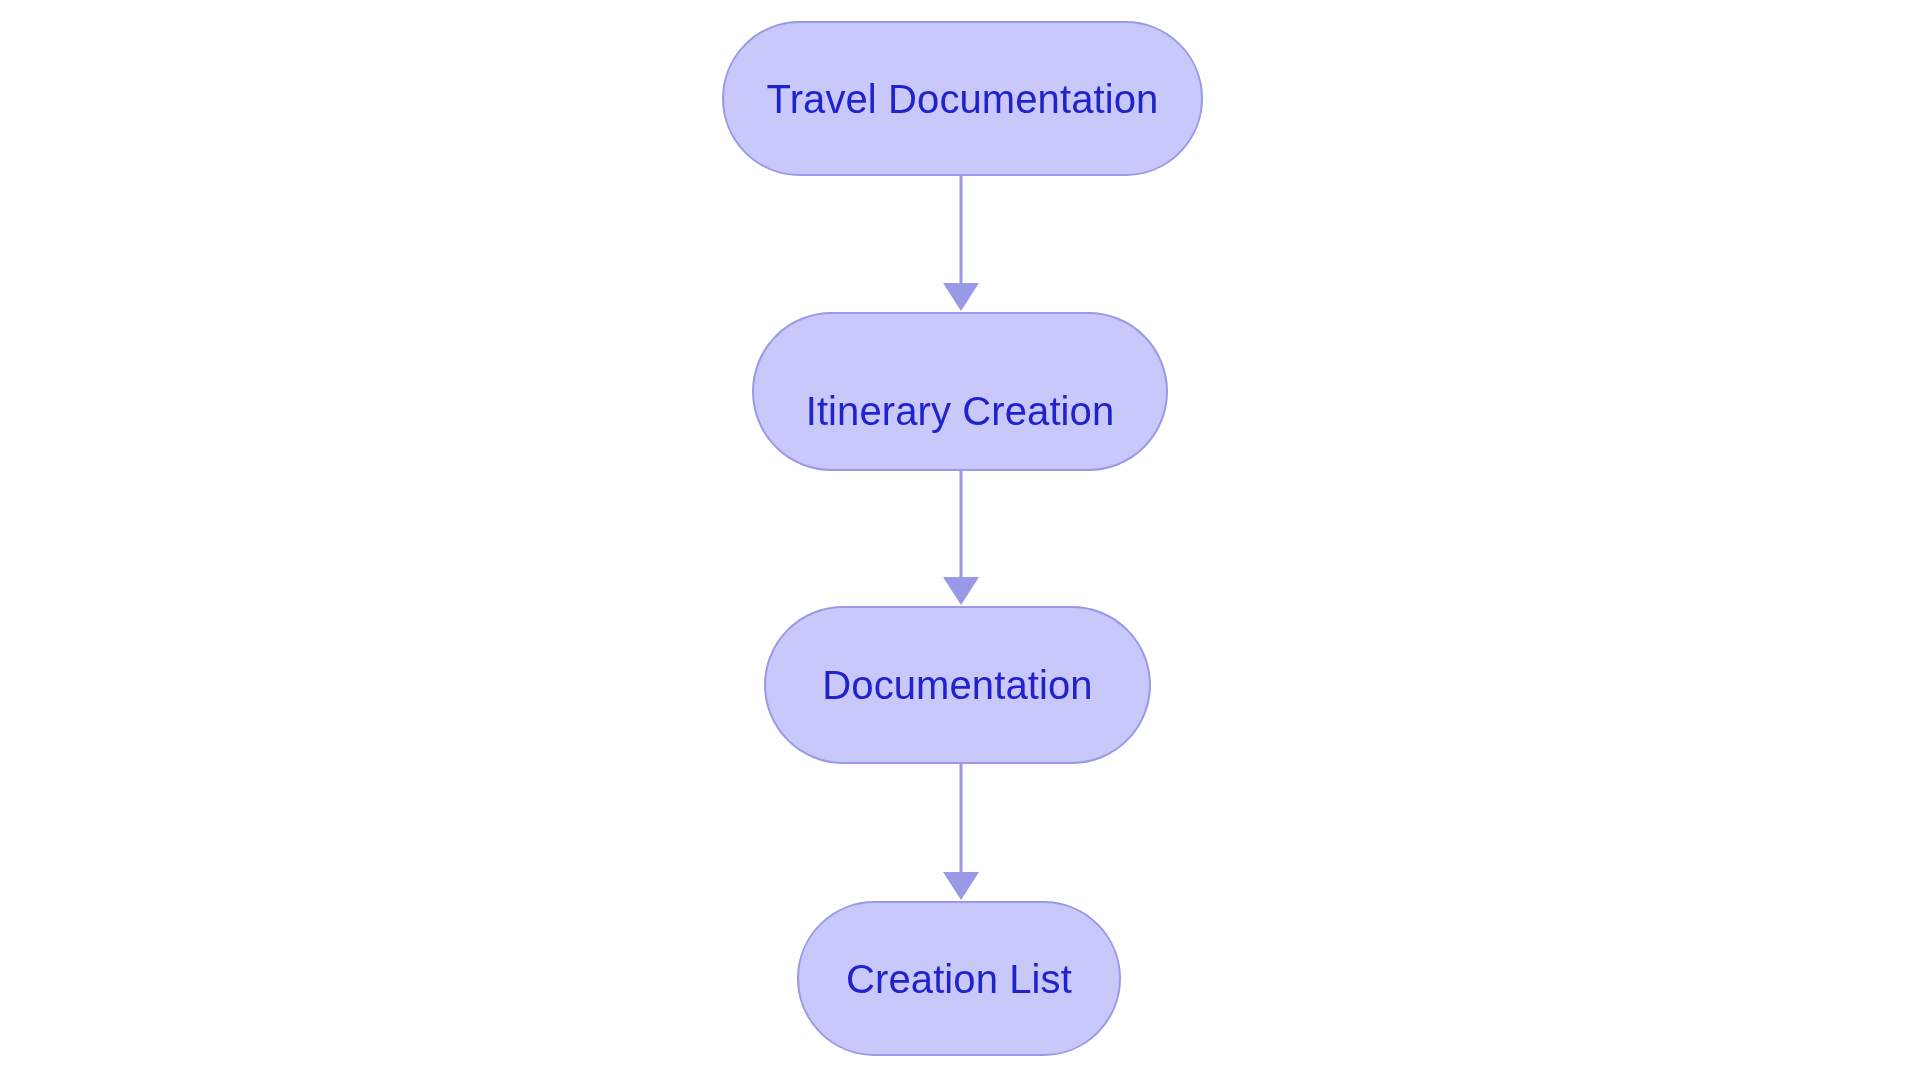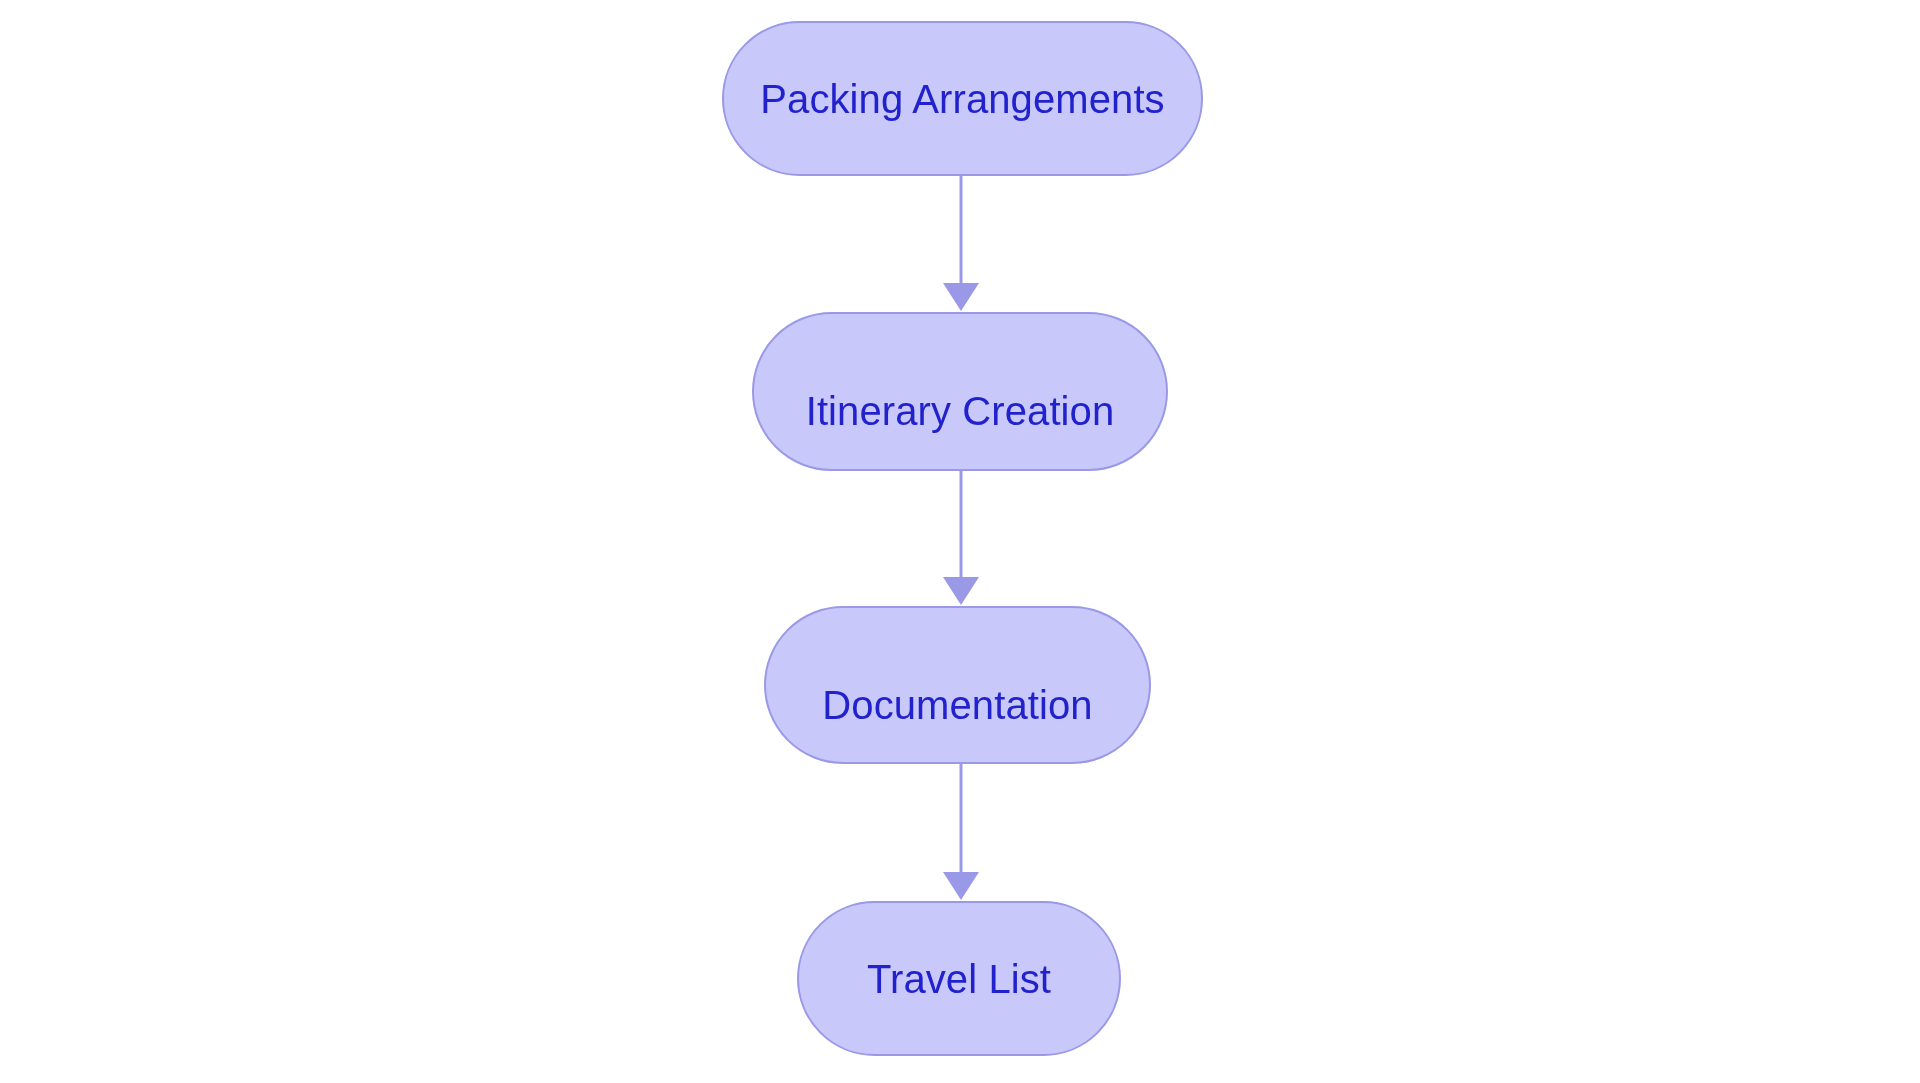--- a/index.html
+++ b/index.html
@@ -68,24 +68,24 @@
       </g>
     <g id="nodes-layer">
         <rect x="723" y="22" width="479" height="153" rx="76.5" ry="76.5" fill="#c8c8fa" stroke="#9999e8" stroke-width="2"></rect>
         <rect x="753" y="313" width="414" height="157" rx="78.5" ry="78.5" fill="#c8c8fa" stroke="#9999e8" stroke-width="2"></rect>
         <rect x="765" y="607" width="385" height="156" rx="78" ry="78" fill="#c8c8fa" stroke="#9999e8" stroke-width="2"></rect>
         <rect x="798" y="902" width="322" height="153" rx="76.5" ry="76.5" fill="#c8c8fa" stroke="#9999e8" stroke-width="2"></rect>
       </g>
   </svg>
 
   <div id="labels-layer">
-      <div class="node-label" style="left: 723px; top: 22px; width: 479px; height: 153px; color: rgb(34, 34, 204);">Packing Arrangements</div>
+      <div class="node-label" style="left: 723px; top: 22px; width: 479px; height: 153px; color: rgb(34, 34, 204);">Travel Documentation</div>
       <div class="node-label" style="left: 753px; top: 313px; width: 414px; height: 195px; color: rgb(34, 34, 204);">Itinerary Creation</div>
-      <div class="node-label" style="left: 765px; top: 607px; width: 385px; height: 156px; color: rgb(34, 34, 204); margin-top: 20px;">Documentation</div>
-      <div class="node-label" style="left: 798px; top: 902px; width: 322px; height: 153px; color: rgb(34, 34, 204);">Travel List</div>
+      <div class="node-label" style="left: 765px; top: 607px; width: 385px; height: 156px; color: rgb(34, 34, 204);">Documentation</div>
+      <div class="node-label" style="left: 798px; top: 902px; width: 322px; height: 153px; color: rgb(34, 34, 204);">Creation List</div>
     </div>
   <div id="hits-layer">
       <div class="node-hit" style="left: 723px; top: 22px; width: 479px; height: 153px; border-radius: 76.5px;"></div>
       <div class="node-hit" style="left: 753px; top: 313px; width: 414px; height: 157px; border-radius: 78.5px;"></div>
       <div class="node-hit" style="left: 765px; top: 607px; width: 385px; height: 156px; border-radius: 78px;"></div>
       <div class="node-hit" style="left: 798px; top: 902px; width: 322px; height: 153px; border-radius: 76.5px;"></div>
     </div>
 
 </div>
 

